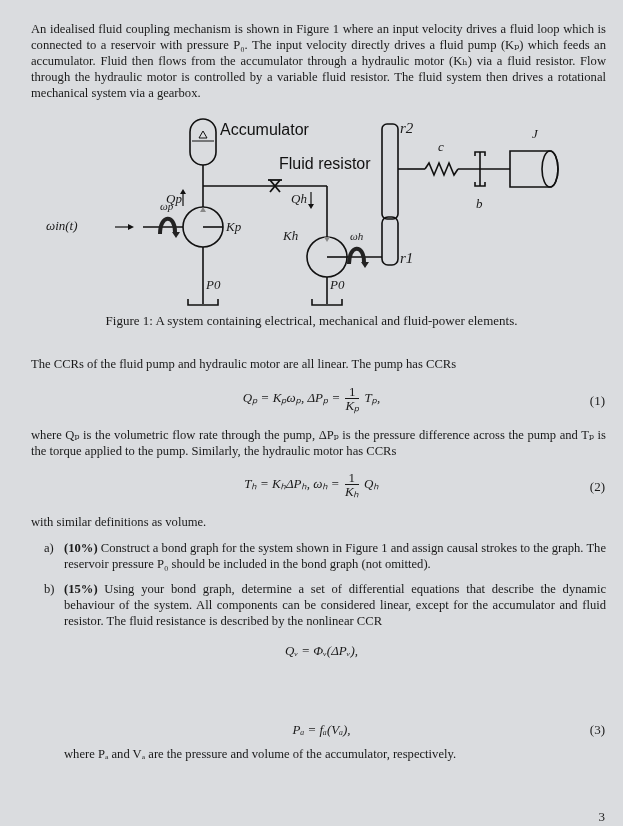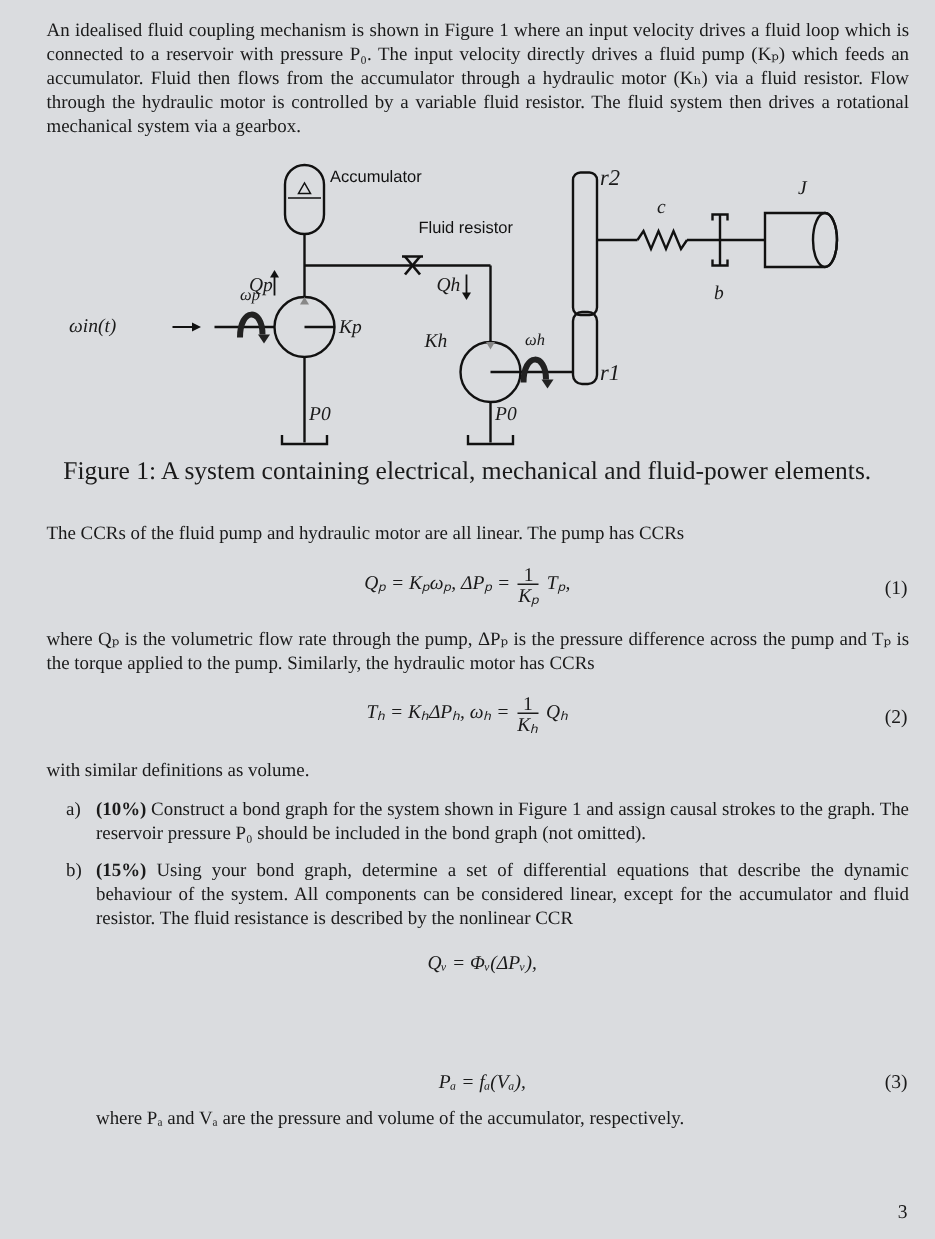--- a/index.html
+++ b/index.html
@@ -3,36 +3,36 @@
 <meta charset="utf-8">
 <style>
   html, body { margin: 0; padding: 0; }
   body {
     width: 623px; height: 826px; overflow: hidden;
     background: #dadcdf;
     font-family: "DejaVu Serif", "Liberation Serif", serif;
     color: #1a1a1a;
     position: relative;
   }
-  .page { position: absolute; inset: 0; }
+  .page { position: absolute; inset: 0; margin-top: 9px; }
   .para {
     position: absolute; left: 31px; width: 575px;
     font-family: "Liberation Serif", "DejaVu Serif", serif;
     font-size: 12.6px; line-height: 16px; text-align: justify;
   }
   .p-intro { top: 12px; }
   .figure { position: absolute; left: 60px; top: 105px; width: 520px; height: 200px; }
   .fig-label {
     position: absolute; font-family: "Liberation Sans", "DejaVu Sans", sans-serif;
-    font-size: 11px; color: #111;
+    font-size: 16px; color: #111;
   }
   .sym { position: absolute; font-family: "Liberation Serif", serif; font-style: italic; font-size: 13px; }
   .caption {
     position: absolute; left: 0; width: 623px; top: 304px; text-align: center;
-    font-family: "Liberation Serif", serif; font-size: 17px;
+    font-family: "Liberation Serif", serif; font-size: 13px;
   }
   .eq {
     position: absolute; left: 0; width: 623px; text-align: center;
     font-family: "Liberation Serif", serif; font-style: italic; font-size: 13px;
   }
   .eq-num {
     position: absolute; right: 18px; font-family: "Liberation Serif", serif; font-size: 13px;
   }
   .frac { display: inline-block; vertical-align: middle; text-align: center; margin: 0 2px; font-style: italic; }
   .frac .num { display: block; border-bottom: 1px solid #1a1a1a; padding: 0 2px; font-style: normal; line-height: 13px; }

